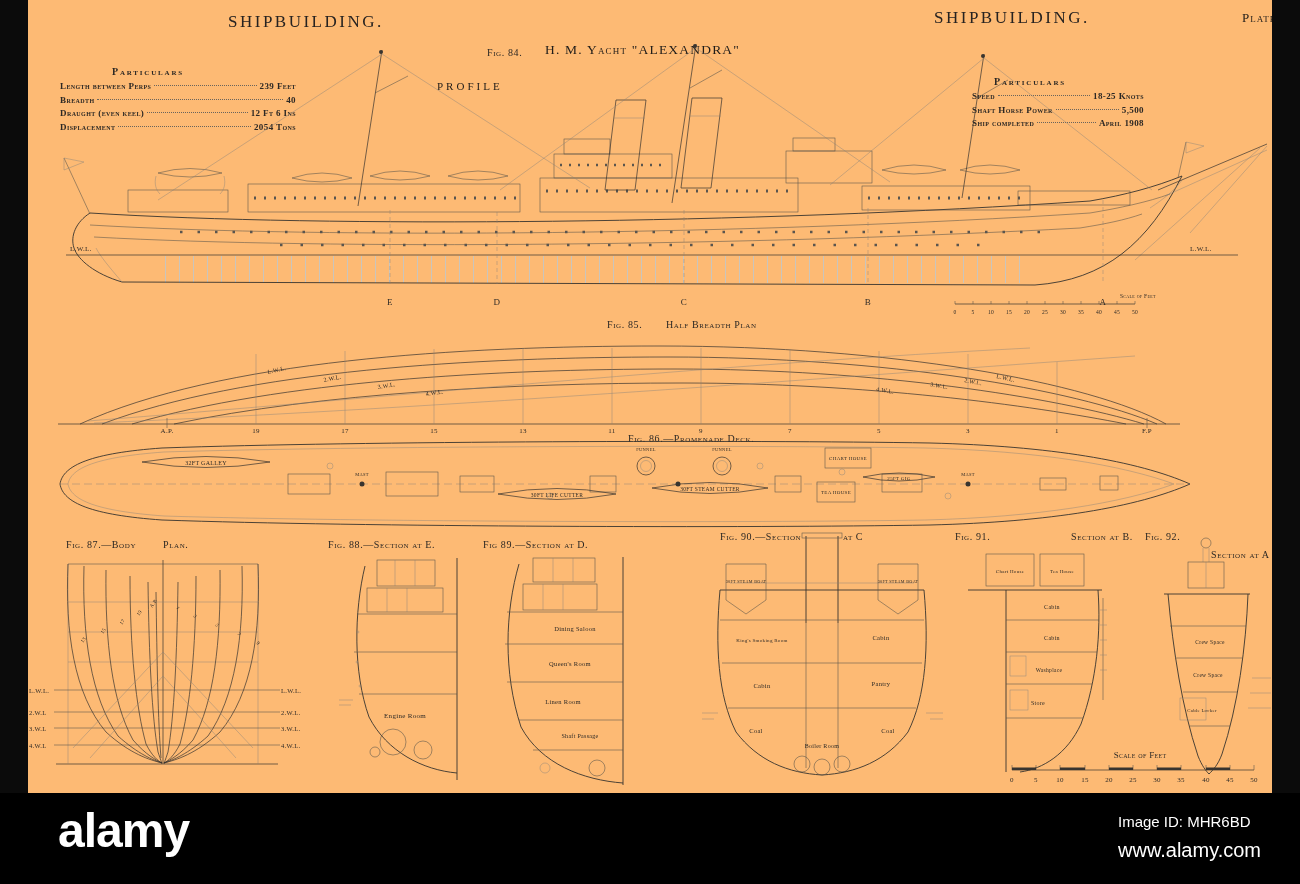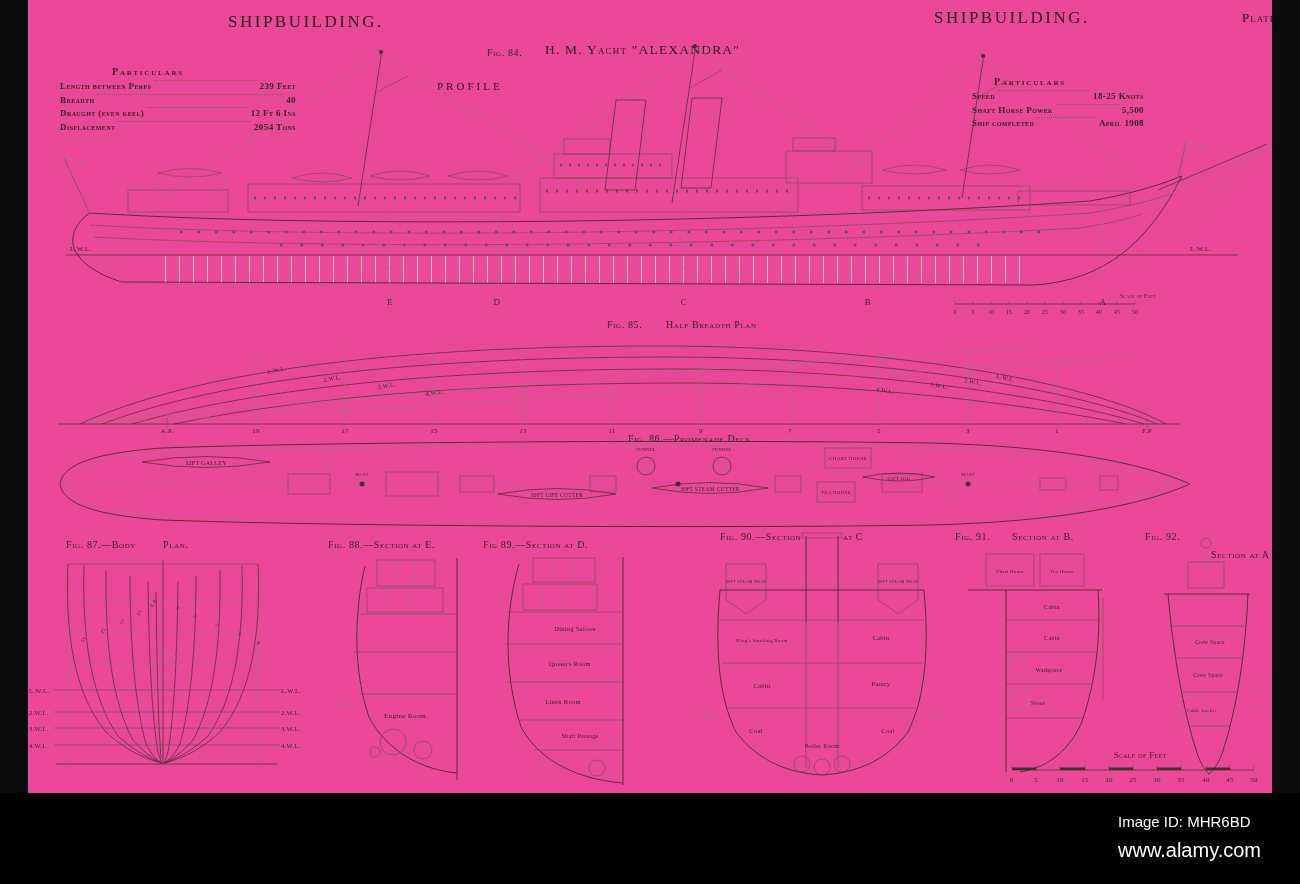--- a/index.html
+++ b/index.html
@@ -1,30 +1,30 @@
 <!DOCTYPE html>
 <html><head>
 <meta charset="utf-8">
 <style>
   html,body{margin:0;padding:0;background:#9a9a9a;}
-  .page{position:relative;width:1300px;height:884px;background:#ec4899;overflow:hidden;
+  .page{position:relative;width:1300px;height:884px;background:#fdba74;overflow:hidden;
         font-family:"Liberation Serif",serif;color:#1f1c19;}
   .edge{position:absolute;top:0;bottom:0;width:28px;background:#0b0b0b;}
   .edge.left{left:0}.edge.right{right:0}
 
   .abs{position:absolute;white-space:nowrap;}
   .hdr{font-variant:small-caps;font-size:17px;letter-spacing:2.5px;color:#262220;}
   .plate{font-variant:small-caps;font-size:13px;letter-spacing:1px;}
   .cap{font-variant:small-caps;font-size:10px;letter-spacing:.6px;color:#2c2824;}
   .title{font-variant:small-caps;font-size:13.5px;letter-spacing:1.2px;}
   .view{font-variant:small-caps;font-size:11px;letter-spacing:3px;}
 
   .part{position:absolute;font-variant:small-caps;color:#2c2824;font-weight:bold;}
   .part .ph{font-size:10px;letter-spacing:1.8px;margin-bottom:3px;}
-  .part .row{display:flex;align-items:flex-start;font-size:9px;letter-spacing:.4px;line-height:13.5px;}
+  .part .row{display:flex;align-items:center;font-size:9px;letter-spacing:.4px;line-height:13.5px;}
   .part .row .lead{flex:1;border-bottom:1.5px dotted #6a645c;margin:0 3px 2px 3px;min-width:10px;}
 
   svg{position:absolute;overflow:visible;}
   svg text{fill:#2f2b27;font-family:"Liberation Serif",serif;letter-spacing:.3px;}
   .t9{font-size:9px}.t7{font-size:7px}.t65{font-size:6.5px}.t6{font-size:6px}
   .t55{font-size:5.5px}.t5{font-size:5px}.t48{font-size:4.8px}.t45{font-size:4.5px}.t42{font-size:4.2px}
   .mid{text-anchor:middle}
   .sc{font-variant:small-caps}
   .k{stroke:#38342f;stroke-width:.9;fill:none}
   .k7{stroke:#38342f;stroke-width:.7;fill:none}
@@ -295,21 +295,21 @@
     </g>
   </svg>
 
   <div class="abs cap" style="left:66px;top:539px">Fig. 87.—Body</div>
   <div class="abs cap" style="left:163px;top:539px">Plan.</div>
   <div class="abs cap" style="left:328px;top:539px">Fig. 88.—Section at E.</div>
   <div class="abs cap" style="left:483px;top:539px">Fig 89.—Section at D.</div>
   <div class="abs cap" style="left:720px;top:531px">Fig. 90.—Section</div>
   <div class="abs cap" style="left:843px;top:531px">at C</div>
   <div class="abs cap" style="left:955px;top:531px">Fig. 91.</div>
-  <div class="abs cap" style="left:1012px;top:531px">Section at B.</div>
+  <div class="abs cap" style="left:1071px;top:531px">Section at B.</div>
   <div class="abs cap" style="left:1145px;top:531px">Fig. 92.</div>
   <div class="abs cap" style="left:1211px;top:549px">Section at A</div>
 
   <svg style="left:28px;top:552px" width="280" height="235" viewBox="0 0 280 235">
     <g>
       <path class="k7" d="M28 212 H250"></path>
       <path class="m" d="M40 12 H230"></path>
       <path class="k7" d="M135 8 V212"></path>
       <path class="f" d="M40 12 V212 M230 12 V212 M40 50 H230 M40 80 H230 M40 110 H230"></path>
       <path class="m" d="M26 138 H252 M26 160 H252 M26 176 H252 M26 193 H252"></path>
@@ -486,17 +486,18 @@
       <text x="206" y="34" class="t7 mid">40</text>
       <text x="230" y="34" class="t7 mid">45</text>
       <text x="254" y="34" class="t7 mid">50</text>
     </g>
   </svg>
 
   <div class="edge left"></div>
   <div class="edge right"></div>
 
   <div class="bar">
+    <div class="brand">alamy</div>
     <div class="meta1">Image ID: MHR6BD</div>
     <div class="meta2">www.alamy.com</div>
   </div>
 
 </div>
 
 </body></html>

